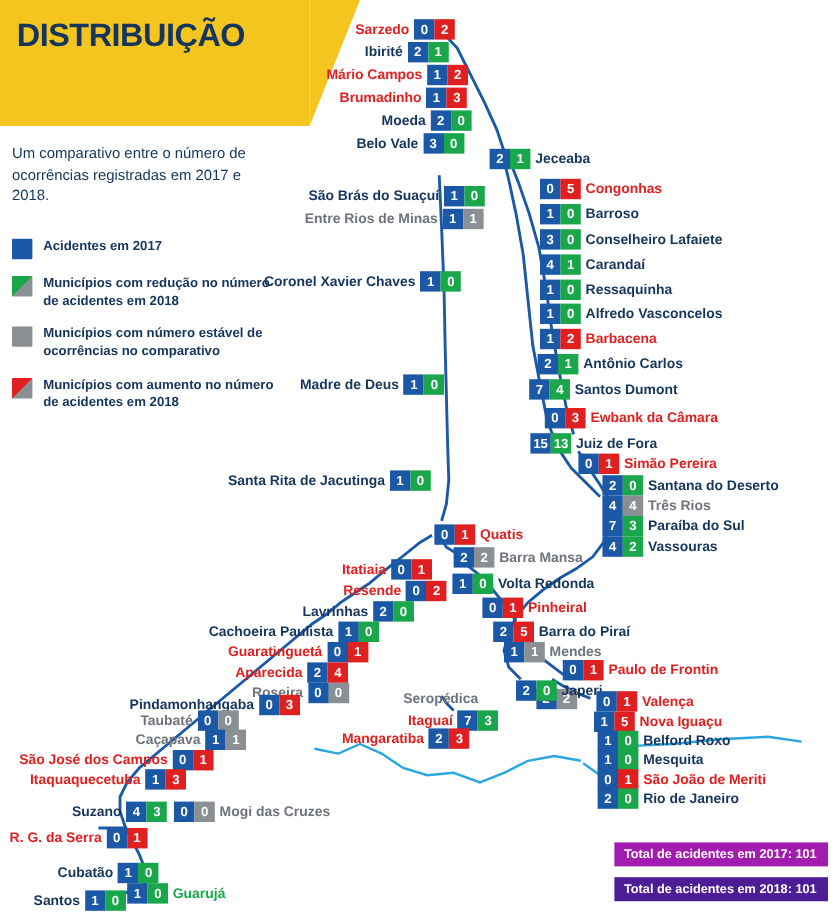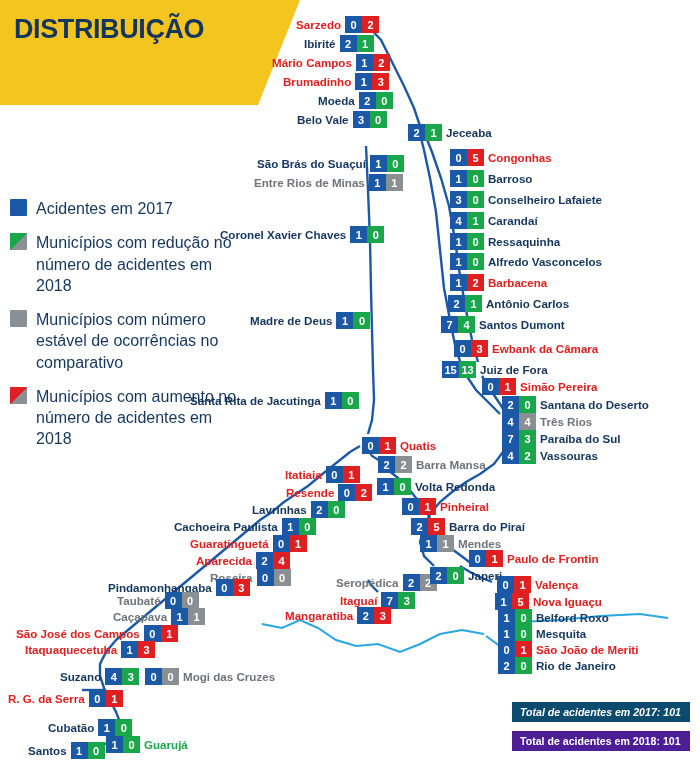--- a/index.html
+++ b/index.html
@@ -47,21 +47,21 @@
   .sw-green{background:#8a8f94;}
   .sw-green:before{
     content:"";position:absolute;inset:0;
     background:linear-gradient(to bottom right,#1aa64b 0 50%,transparent 50% 100%);
   }
   .sw-red{background:#8a8f94;}
   .sw-red:before{
     content:"";position:absolute;inset:0;
     background:linear-gradient(to bottom right,#e02020 0 50%,transparent 50% 100%);
   }
-  .legend-label{font-size:16px;line-height:1.33;color:#14355c;}
+  .legend-label{font-size:11px;line-height:1.33;color:#14355c;font-weight:bold;}
 
   
   svg.map{position:absolute;left:0;top:0;width:700px;height:768px;}
 
   
   .chip{
     position:absolute;display:flex;align-items:center;height:17px;
     white-space:nowrap;
   }
   .chip .nm{
@@ -84,21 +84,21 @@
   .nm-red{color:#e02020;}
   .nm-gray{color:#6e747a;}
   .nm-green{color:#1aa64b;}
 
   
   .total{
     position:absolute;height:20px;line-height:20px;
     font-size:10.6px;font-weight:bold;color:#ffffff;
     padding:0 8px;box-sizing:border-box;
   }
-  .t-blue{background:#0c4a6e;font-style:italic;}
+  .t-blue{background:#a21caf;}
   .t-orange{background:#4c1d95;}
 </style>
 </head>
 <body>
 
 <div class="root">
 
   <svg class="map" viewBox="0 0 700 768">
     <g fill="none" stroke="#1b59a6" stroke-width="2.4">
       <path d="M366,24 L381,40 L392,62 L404,86 L414,108 L420,126"></path>
@@ -121,20 +121,21 @@
       <path d="M520,622 L560,620 L600,616 L640,614 L668,618"></path>
       <path d="M486,636 L500,646 L516,652"></path>
     </g>
   </svg>
 
   <div class="title-band"></div>
   <div class="title-text">
     <div>DISTRIBUIÇÃO</div>
   </div>
 
+  <div class="subtitle">Um comparativo entre o número de ocorrências registradas em 2017 e 2018.</div>
 
   <div class="legend">
     <div class="legend-row">
       <span class="legend-swatch sw-blue"></span>
       <span class="legend-label">Acidentes em 2017</span>
     </div>
     <div class="legend-row">
       <span class="legend-swatch sw-green"></span>
       <span class="legend-label">Municípios com redução no número de acidentes em 2018</span>
     </div>
@@ -436,21 +437,21 @@
         </span>
         <span class="nm right nm-red">Paulo de Frontin</span>
       </div>
       <div class="chip" style="left: 210px; top: 569px;">
         <span class="nm left nm-gray">Roseira</span>
         <span class="boxes">
           <span class="bx b-blue">0</span>
           <span class="bx b-gray">0</span>
         </span>
       </div>
-      <div class="chip" style="left: 336px; top: 574px;">
+      <div class="chip" style="left: 336px; top: 574px; gap: 44px;">
         <span class="nm left nm-gray">Seropédica</span>
         <span class="boxes">
           <span class="bx b-blue">2</span>
           <span class="bx b-gray">2</span>
         </span>
       </div>
       <div class="chip" style="left: 430px; top: 567px;">
         <span class="boxes">
           <span class="bx b-blue">2</span>
           <span class="bx b-green">0</span>

